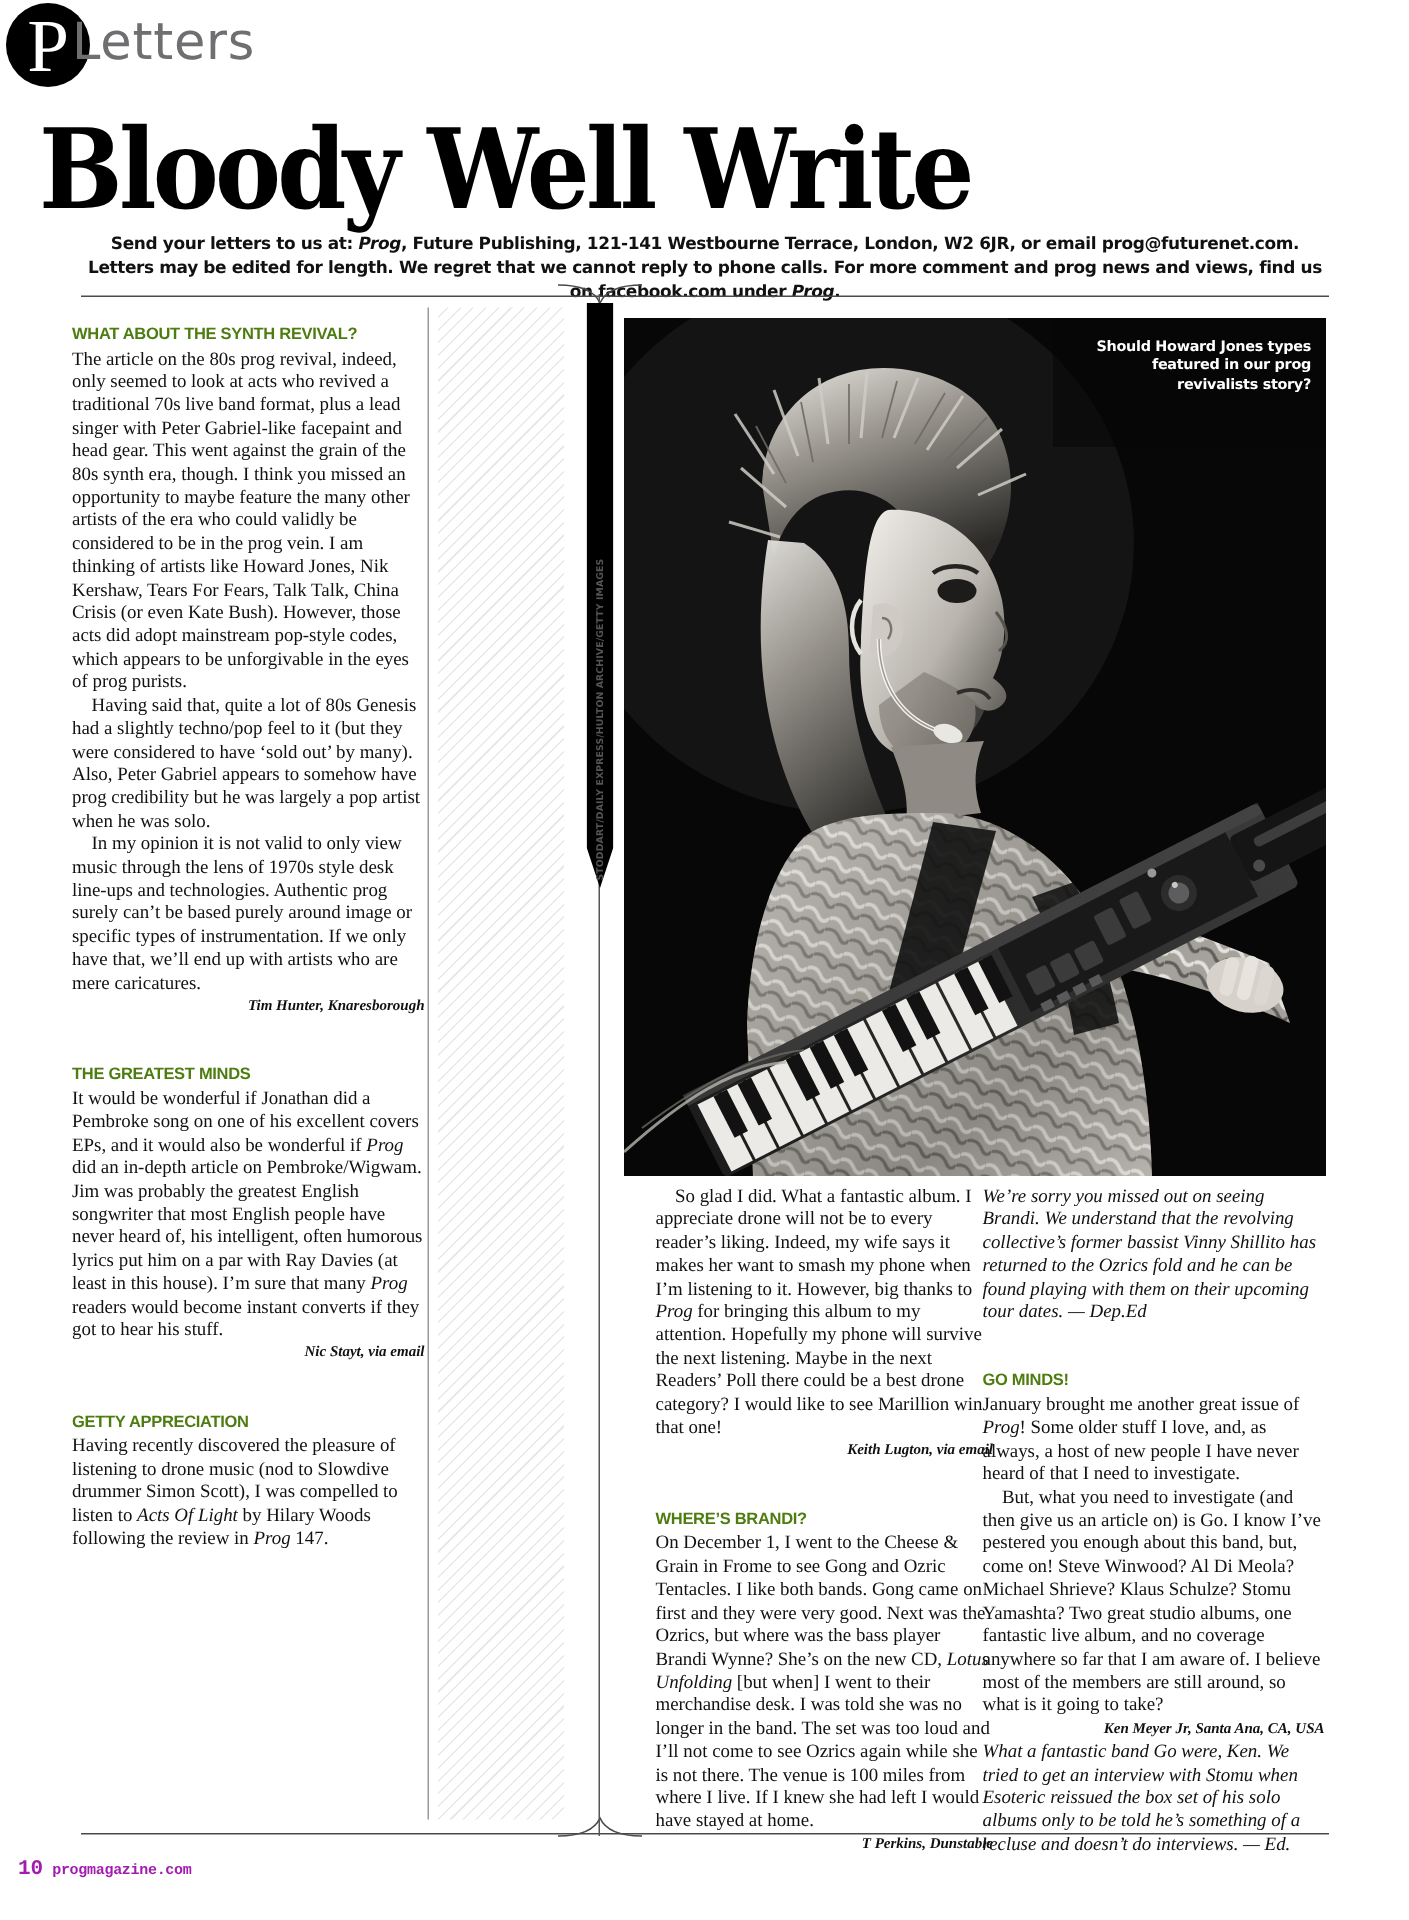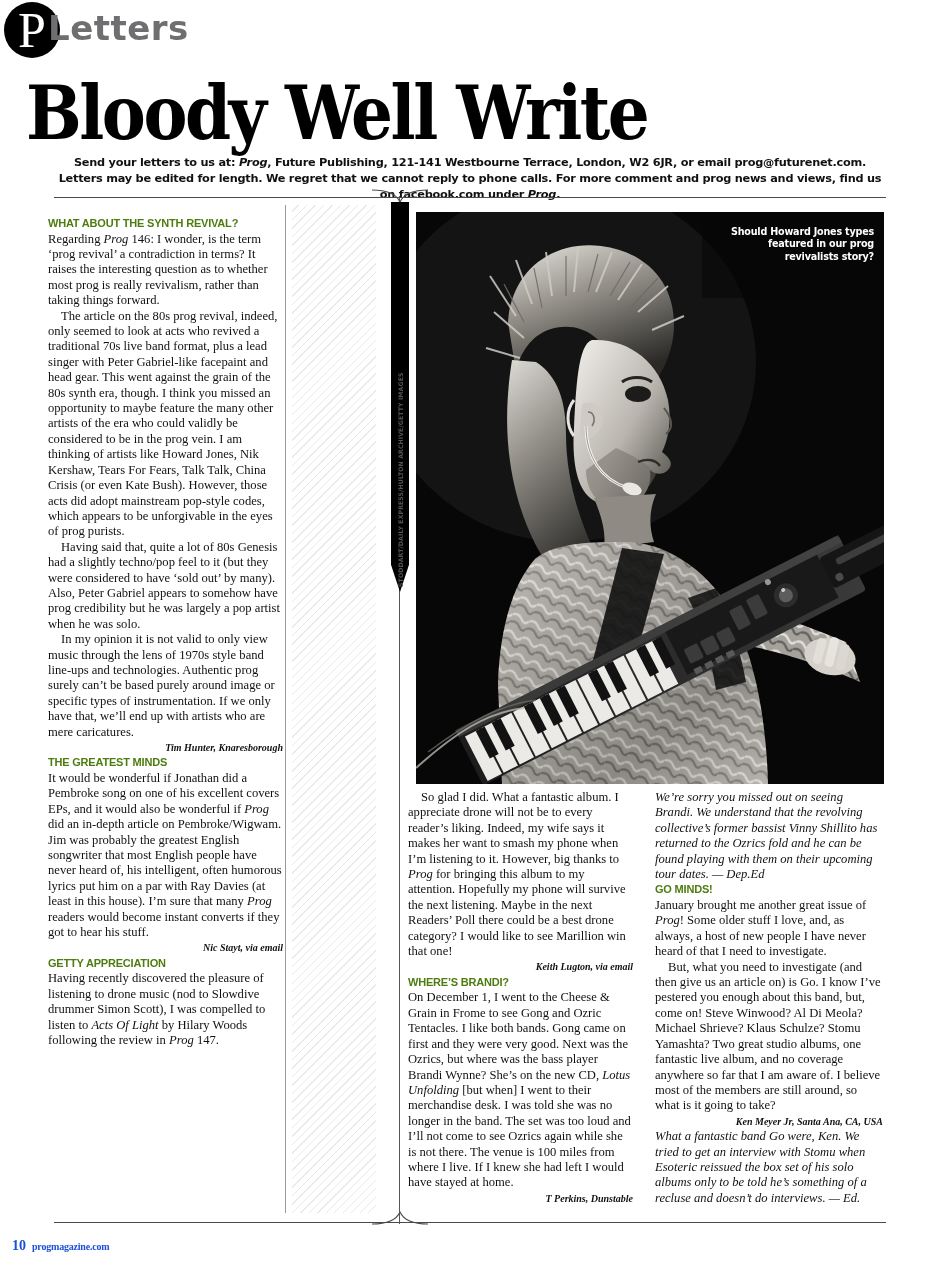--- a/index.html
+++ b/index.html
@@ -22,21 +22,21 @@
   }
   #prog-logo .p-glyph {
     position:absolute; left:0; top:0; width:56px; height:56px;
     color:#fff; font-family:"Liberation Serif", serif;
     font-size:50px; font-weight:400; line-height:56px; text-align:center;
     font-style: normal;
   }
   #section-word {
     position:absolute; left:48px; top:8px;
     font-family:"DejaVu Sans", sans-serif;
-    font-size:34px; font-weight:700; letter-spacing:.5px;
+    font-size:34px; font-weight:400; letter-spacing:.5px;
     color:#6f6f72;
   }
 
   
   #page-title {
     position:absolute; left:26px; top:76px; width:660px;
     font-family:"DejaVu Serif", serif;
     font-weight:700;
     font-size:66px;
     letter-spacing:-2.5px;
@@ -116,38 +116,38 @@
   .hd {
     font-family:Liberation Sans, sans-serif;
     font-weight:700;
     font-size:11px;
     line-height:14.6px;
     letter-spacing:-.2px;
     color:#4d7c0f;
     margin:0 0 1px 0;
     text-indent:0 !important;
   }
-  .hd.space { margin-top:0; }
+  .hd.space { margin-top:31px; }
 
   .sig {
     text-align:right;
     font-weight:700;
     font-style:italic;
     font-family:"Liberation Serif", serif;
     font-size:10px;
     margin-top:1px;
     text-indent:0 !important;
   }
   .edreply {
     font-style:italic;
     text-indent:0 !important;
   }
 
   #col-1 { left:48px;  top:216px; width:235px; }
-  #col-2 { left:408px; top:790px; width:225px; }
+  #col-2 { left:437px; top:790px; width:225px; }
   #col-3 { left:655px; top:790px; width:228px; }
 
   
   #photo-wrap {
     position:absolute; left:416px; top:212px; width:468px; height:572px;
     background:#050505; overflow:hidden;
   }
   #photo-canvas { position:absolute; left:0; top:0; width:468px; height:572px; display:block; }
   #photo-caption {
     position:absolute; right:10px; top:14px; width:160px;
@@ -167,22 +167,22 @@
     font-weight:700;
     font-size:6.2px;
     letter-spacing:.1px;
     color:#555;
     white-space:nowrap;
   }
 
   
   #folio {
     position:absolute; left:12px; top:1236px;
-    font-family:Liberation Serif, serif;
-    color:#1d4ed8;
+    font-family:Liberation Mono, monospace;
+    color:#a21caf;
   }
   #folio-num { font-size:14px; font-weight:700; }
   #folio-site { font-size:10px; font-weight:700; margin-left:6px; letter-spacing:-.2px; }
 </style>
 </head>
 <body>
 
 <div id="masthead">
   <div id="prog-logo">
     <div class="p-glyph">P</div>
@@ -400,24 +400,23 @@
     </g>
   </svg>
 
   <div id="photo-caption">Should Howard Jones types featured in our prog revivalists story?</div>
 </div>
 <div id="photo-credit">STODDART/DAILY EXPRESS/HULTON ARCHIVE/GETTY IMAGES</div>
 
 <div class="col" id="col-1">
 
   <div class="hd">WHAT ABOUT THE SYNTH REVIVAL?</div>
-  <p class="noind">Regarding <i>Prog</i> 146: I wonder, is the term ‘prog revival’ a contradiction in terms? It raises the interesting question as to whether most prog is really revivalism, rather than taking things forward.</p>
   <p>The article on the 80s prog revival, indeed, only seemed to look at acts who revived a traditional 70s live band format, plus a lead singer with Peter Gabriel-like facepaint and head gear. This went against the grain of the 80s synth era, though. I think you missed an opportunity to maybe feature the many other artists of the era who could validly be considered to be in the prog vein. I am thinking of artists like Howard Jones, Nik Kershaw, Tears For Fears, Talk Talk, China Crisis (or even Kate Bush). However, those acts did adopt mainstream pop-style codes, which appears to be unforgivable in the eyes of prog purists.</p>
   <p>Having said that, quite a lot of 80s Genesis had a slightly techno/pop feel to it (but they were considered to have ‘sold out’ by many). Also, Peter Gabriel appears to somehow have prog credibility but he was largely a pop artist when he was solo.</p>
-  <p>In my opinion it is not valid to only view music through the lens of 1970s style band line-ups and technologies. Authentic prog surely can’t be based purely around image or specific types of instrumentation. If we only have that, we’ll end up with artists who are mere caricatures.</p>
+  <p>In my opinion it is not valid to only view music through the lens of 1970s style desk line-ups and technologies. Authentic prog surely can’t be based purely around image or specific types of instrumentation. If we only have that, we’ll end up with artists who are mere caricatures.</p>
   <p class="sig">Tim Hunter, Knaresborough</p>
 
   <div class="hd space">THE GREATEST MINDS</div>
   <p>It would be wonderful if Jonathan did a Pembroke song on one of his excellent covers EPs, and it would also be wonderful if <i>Prog</i> did an in-depth article on Pembroke/Wigwam. Jim was probably the greatest English songwriter that most English people have never heard of, his intelligent, often humorous lyrics put him on a par with Ray Davies (at least in this house). I’m sure that many <i>Prog</i> readers would become instant converts if they got to hear his stuff.</p>
   <p class="sig">Nic Stayt, via email</p>
 
   <div class="hd space">GETTY APPRECIATION</div>
   <p class="noind">Having recently discovered the pleasure of listening to drone music (nod to Slowdive drummer Simon Scott), I was compelled to listen to <i>Acts Of Light</i> by Hilary Woods following the review in <i>Prog</i> 147.</p>
 </div>
 

